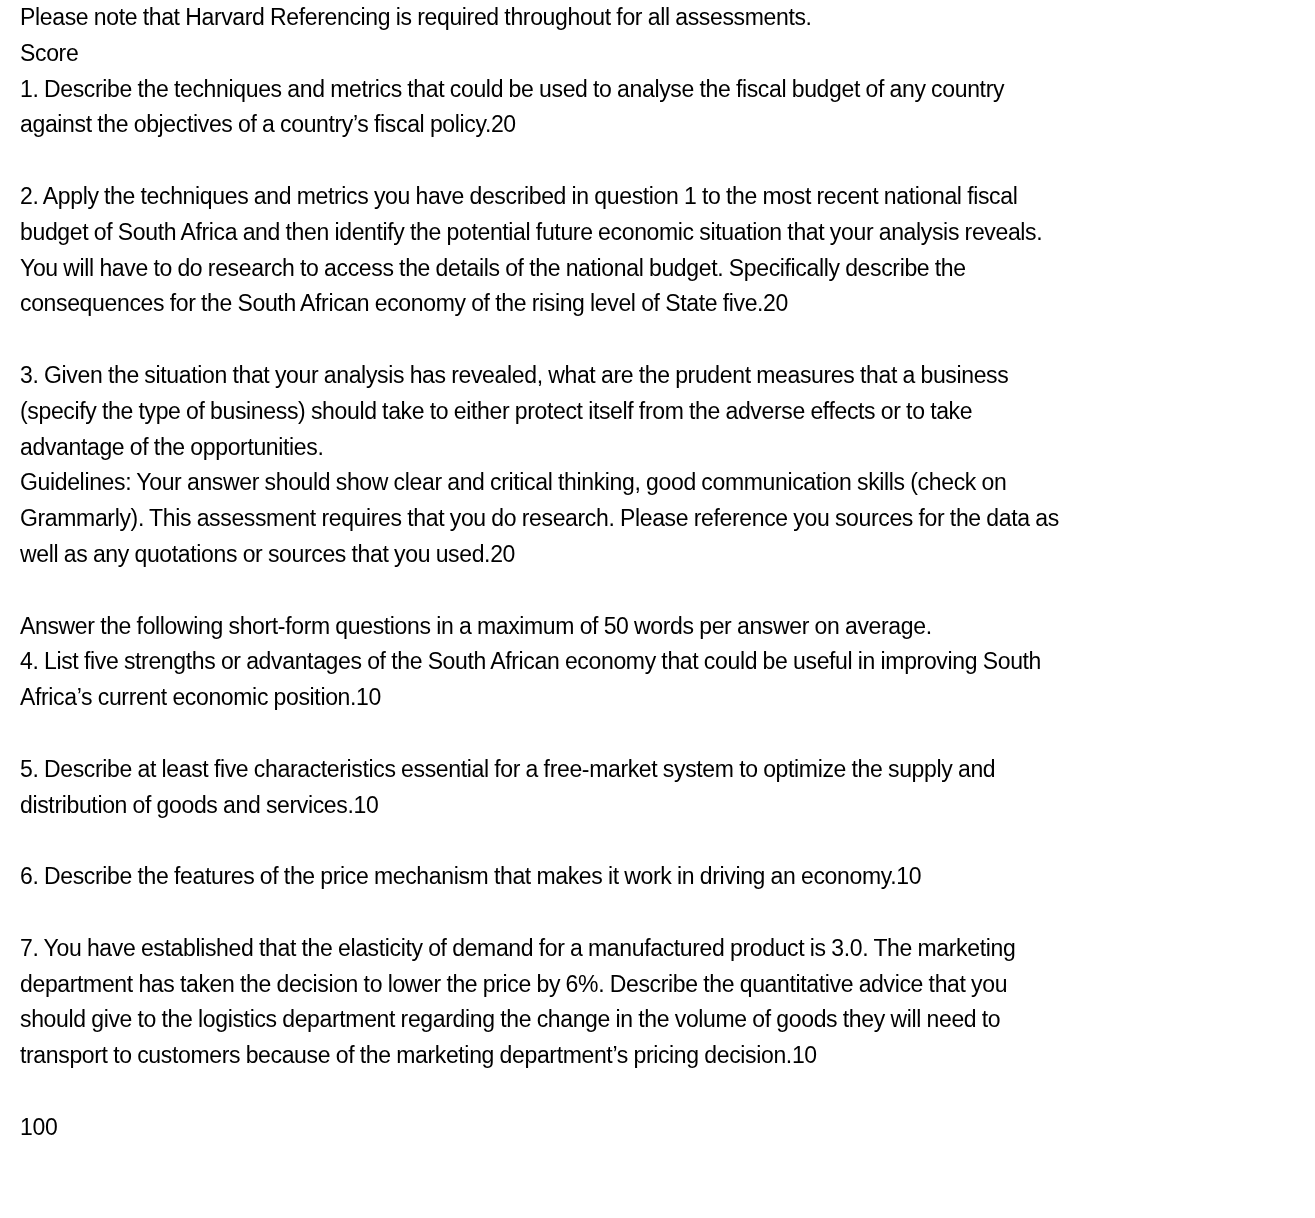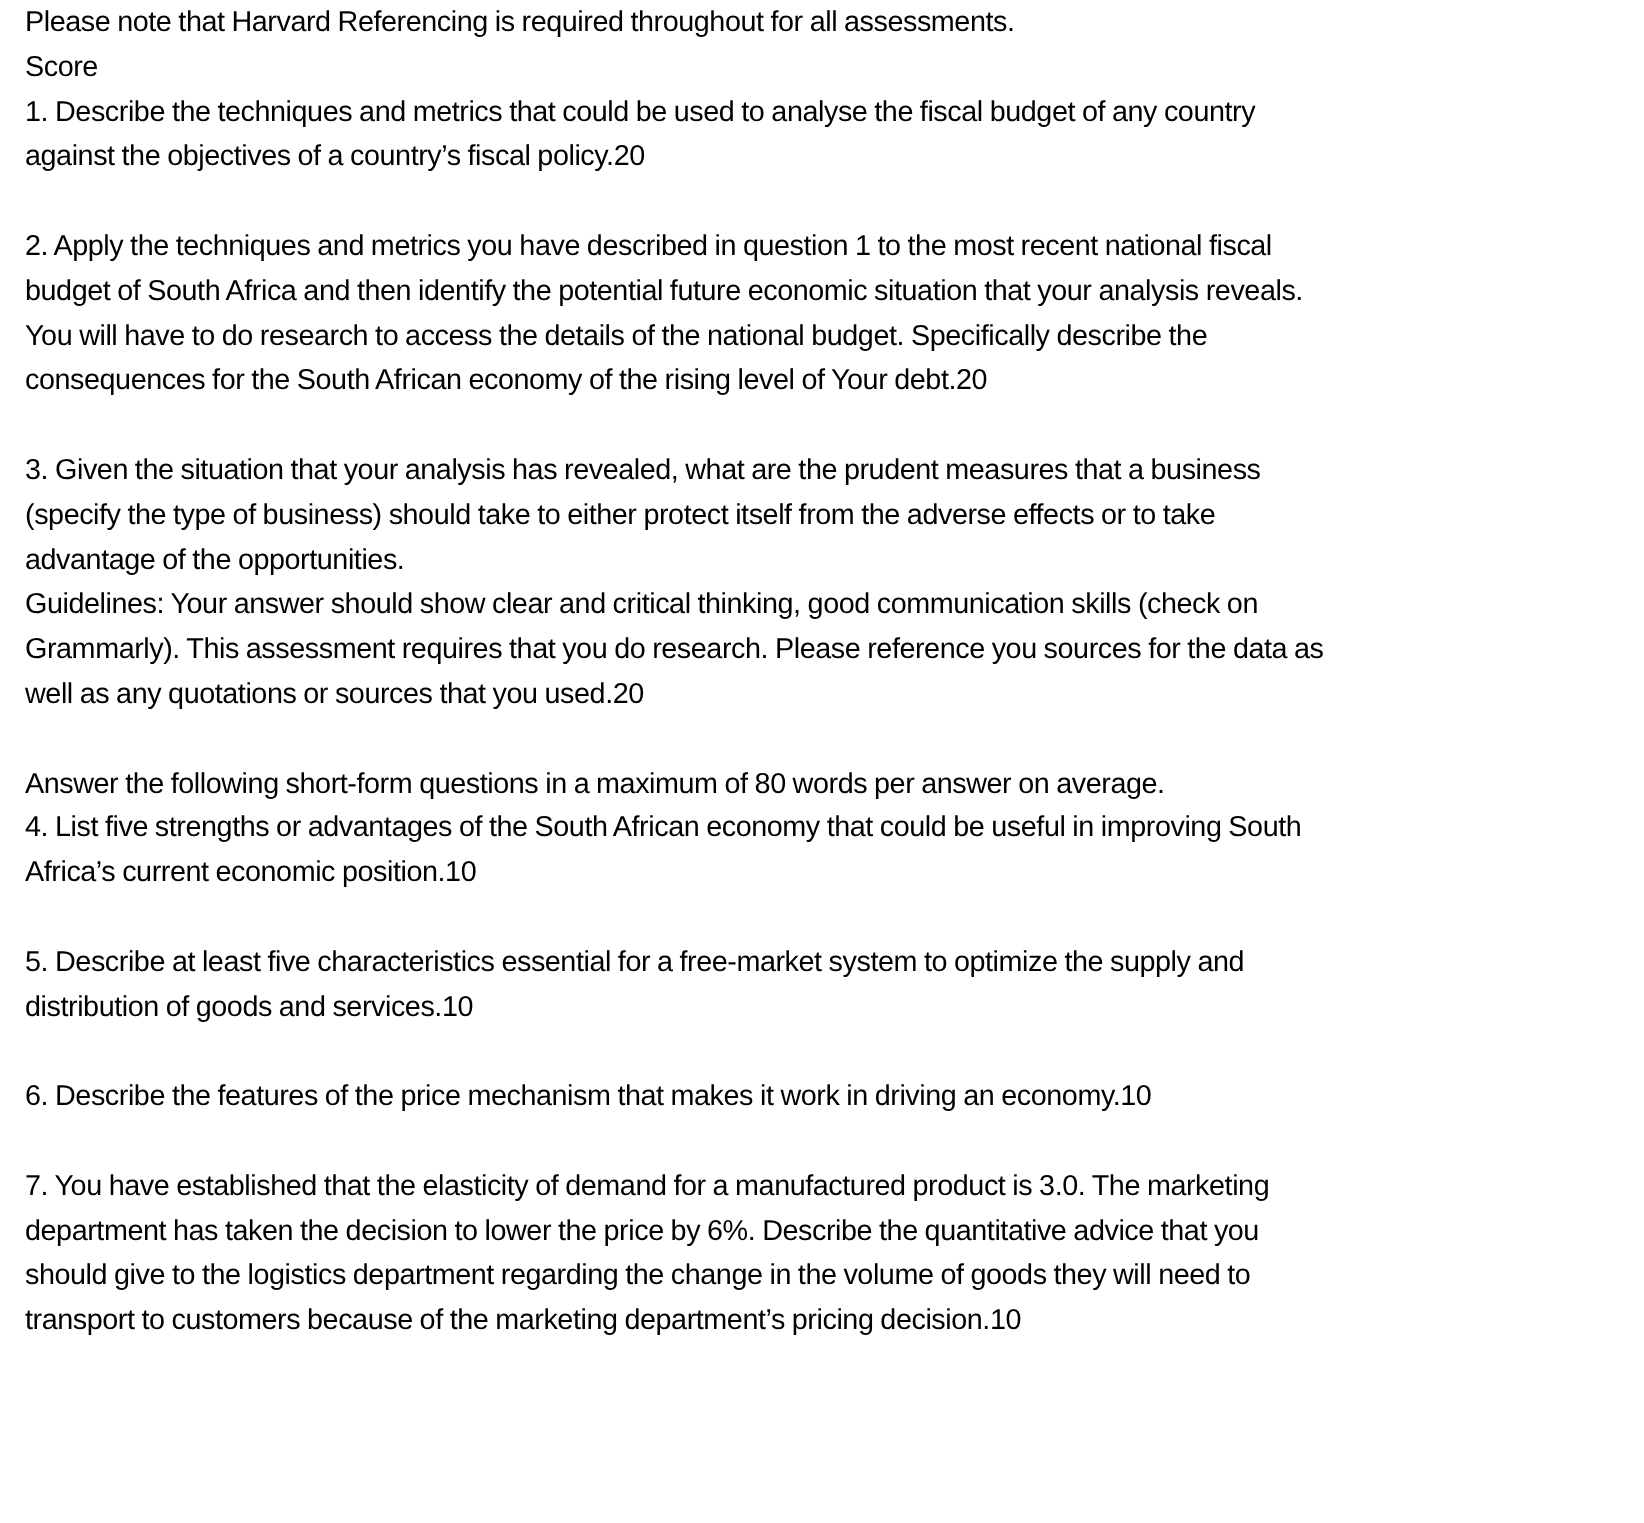--- a/index.html
+++ b/index.html
@@ -45,36 +45,36 @@
   <div class="block">
     <div class="line">1. Describe the techniques and metrics that could be used to analyse the fiscal budget of any country</div>
     <div class="line">against the objectives of a country’s fiscal policy.20</div>
   </div>
   <div class="gap"></div>
 
   <div class="block">
     <div class="line">2. Apply the techniques and metrics you have described in question 1 to the most recent national fiscal</div>
     <div class="line">budget of South Africa and then identify the potential future economic situation that your analysis reveals.</div>
     <div class="line">You will have to do research to access the details of the national budget. Specifically describe the</div>
-    <div class="line">consequences for the South African economy of the rising level of Your debt.20</div>
+    <div class="line">consequences for the South African economy of the rising level of State five.20</div>
   </div>
   <div class="gap"></div>
 
   <div class="block">
     <div class="line">3. Given the situation that your analysis has revealed, what are the prudent measures that a business</div>
     <div class="line">(specify the type of business) should take to either protect itself from the adverse effects or to take</div>
     <div class="line">advantage of the opportunities.</div>
     <div class="line">Guidelines: Your answer should show clear and critical thinking, good communication skills (check on</div>
     <div class="line">Grammarly). This assessment requires that you do research. Please reference you sources for the data as</div>
     <div class="line">well as any quotations or sources that you used.20</div>
   </div>
   <div class="gap"></div>
 
   <div class="block">
-    <div class="line">Answer the following short-form questions in a maximum of 80 words per answer on average.</div>
+    <div class="line">Answer the following short-form questions in a maximum of 50 words per answer on average.</div>
     <div class="line">4. List five strengths or advantages of the South African economy that could be useful in improving South</div>
     <div class="line">Africa’s current economic position.10</div>
   </div>
   <div class="gap"></div>
 
   <div class="block">
     <div class="line">5. Describe at least five characteristics essential for a free-market system to optimize the supply and</div>
     <div class="line">distribution of goods and services.10</div>
   </div>
   <div class="gap"></div>
@@ -86,15 +86,16 @@
 
   <div class="block">
     <div class="line">7. You have established that the elasticity of demand for a manufactured product is 3.0. The marketing</div>
     <div class="line">department has taken the decision to lower the price by 6%. Describe the quantitative advice that you</div>
     <div class="line">should give to the logistics department regarding the change in the volume of goods they will need to</div>
     <div class="line">transport to customers because of the marketing department’s pricing decision.10</div>
   </div>
   <div class="gap"></div>
 
   <div class="block">
+    <div class="line">100</div>
   </div>
 
 </div>
 
 </body></html>

